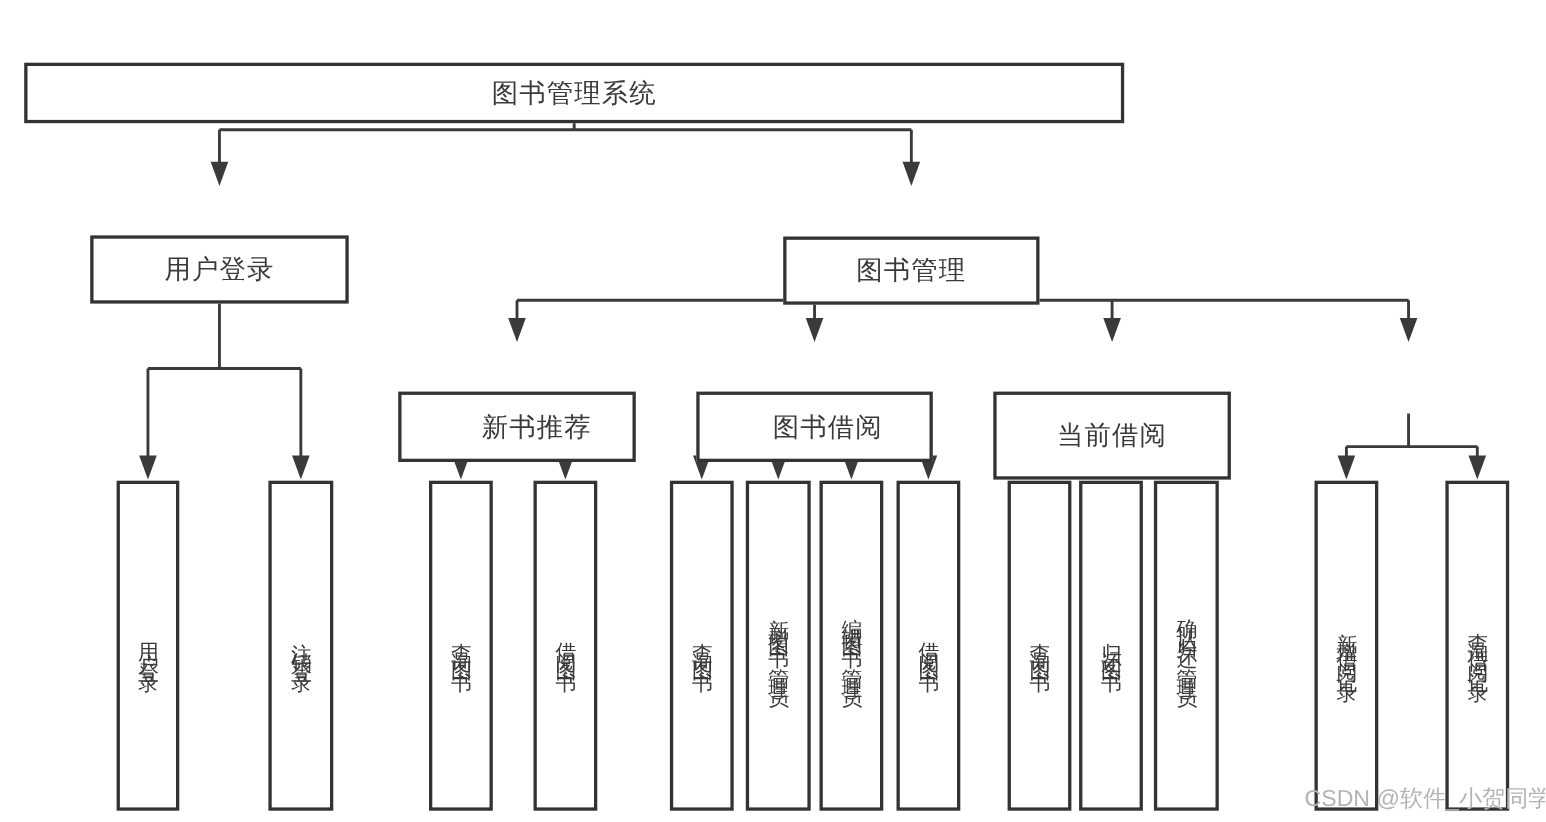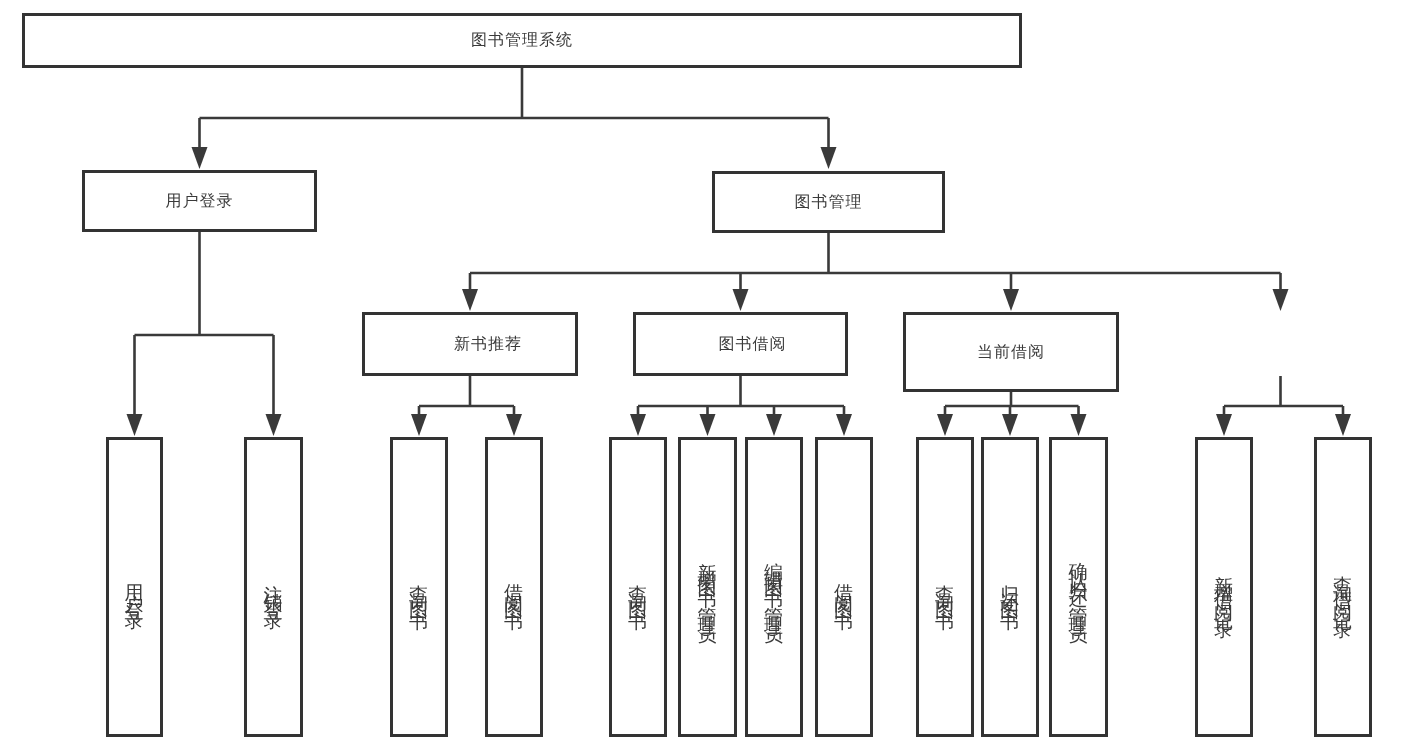--- a/index.html
+++ b/index.html
@@ -15,21 +15,21 @@
     position:absolute;
     box-sizing:border-box;
     background:#ffffff;
     border:3px solid #333333;
     display:flex;
     align-items:center;
     justify-content:center;
     z-index:2;
     color:#3a3a3a;
   }
-  .node.h{font-size:16px;letter-spacing:1px;}
+  .node.h{font-size:24px;letter-spacing:1px;margin-top:44px;}
   .node.v .vtext{
     writing-mode:vertical-rl;
     text-orientation:mixed;
     font-size:19px;
     letter-spacing:9px;
     line-height:1;
     white-space:nowrap;
   }
   #watermark{
     position:absolute;
@@ -152,14 +152,15 @@
     <span class="vtext">确认归还（管理员）</span>
   </div>
 
   <div class="node v" style="left:1195px;top:437px;width:58px;height:300px;">
     <span class="vtext">新增借阅记录</span>
   </div>
   <div class="node v" style="left:1314px;top:437px;width:58px;height:300px;">
     <span class="vtext">查询借阅记录</span>
   </div>
 
+  <div id="watermark">CSDN @软件_小贺同学</div>
 
 </div>
 
 </body></html>

